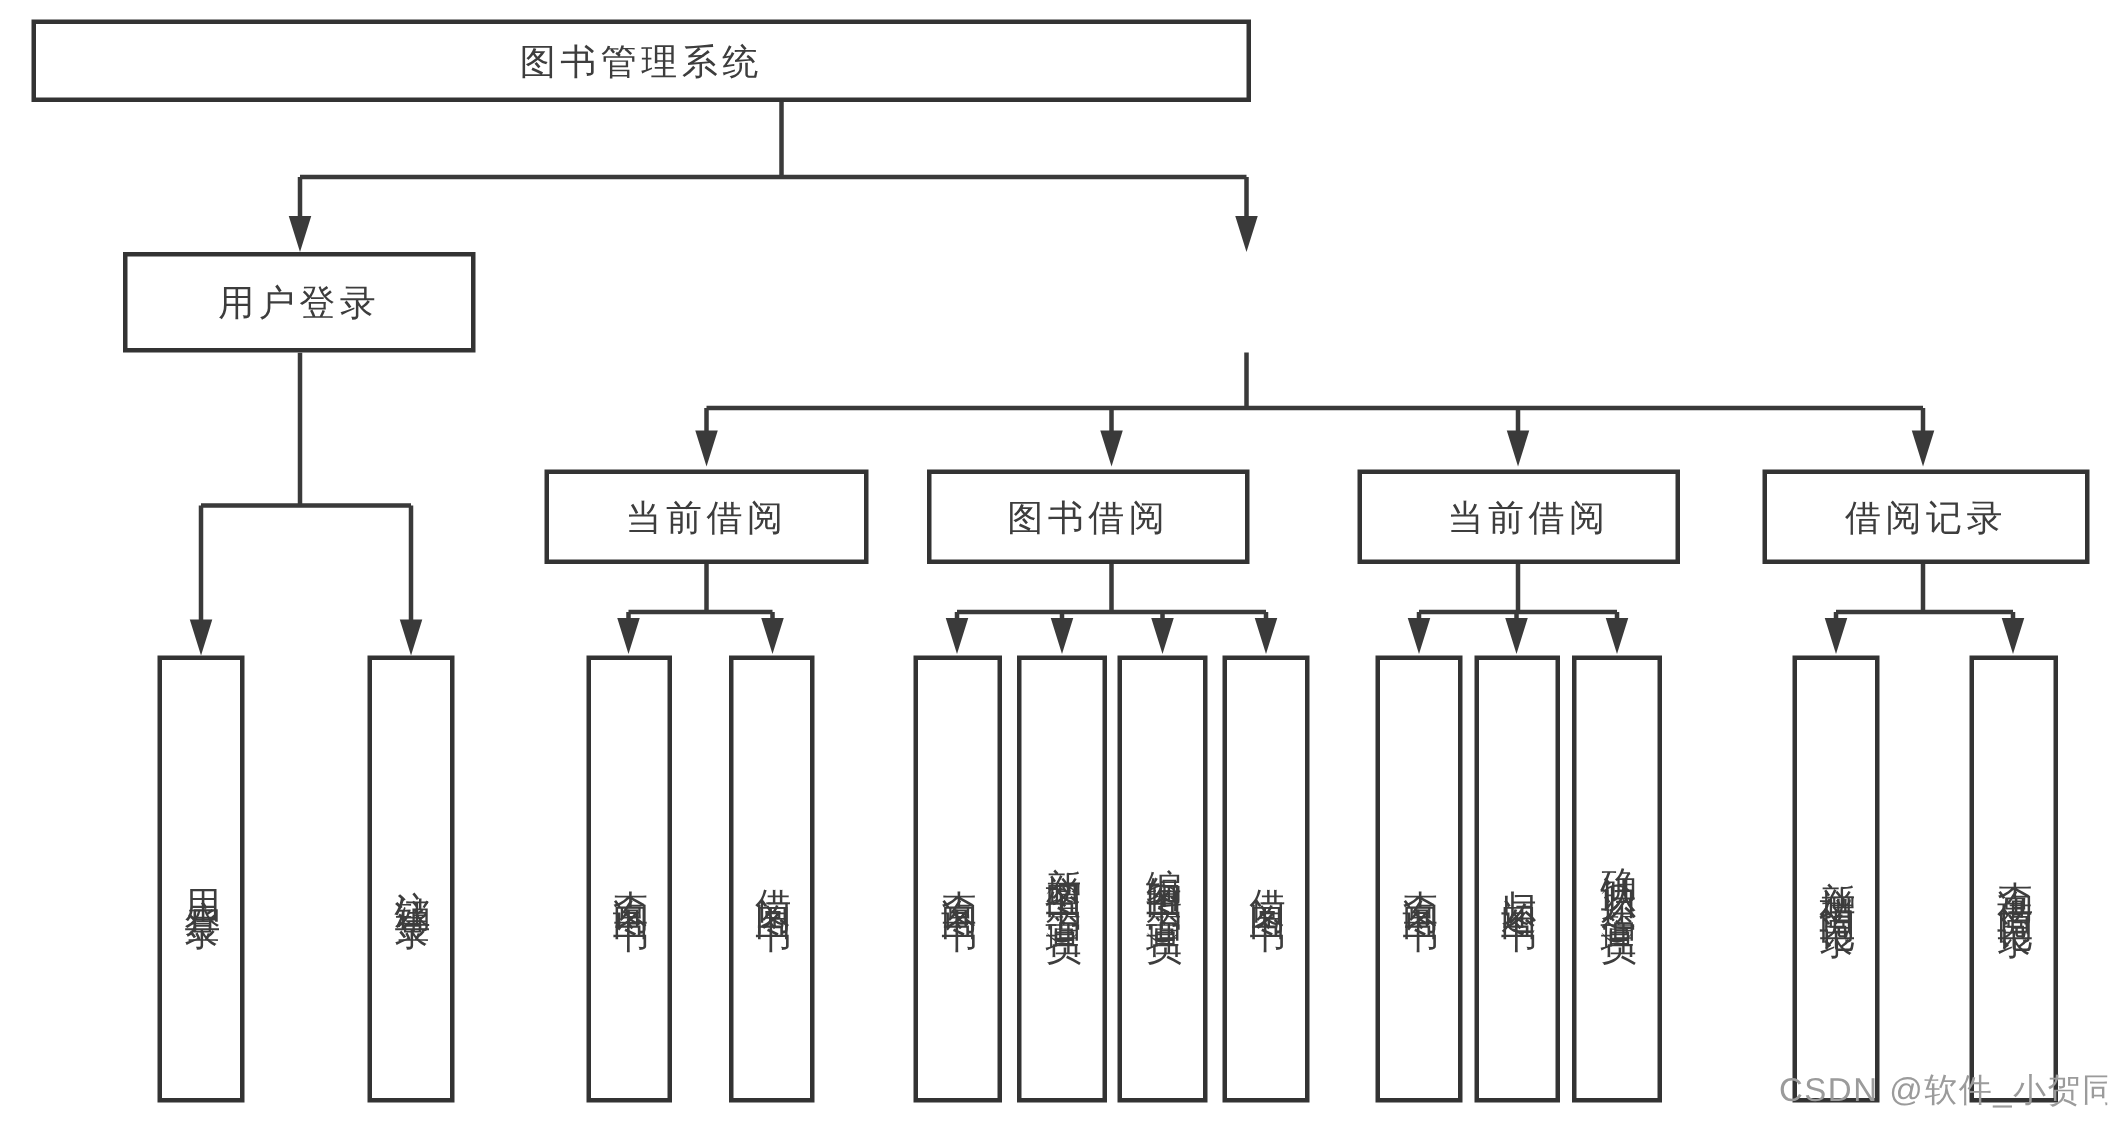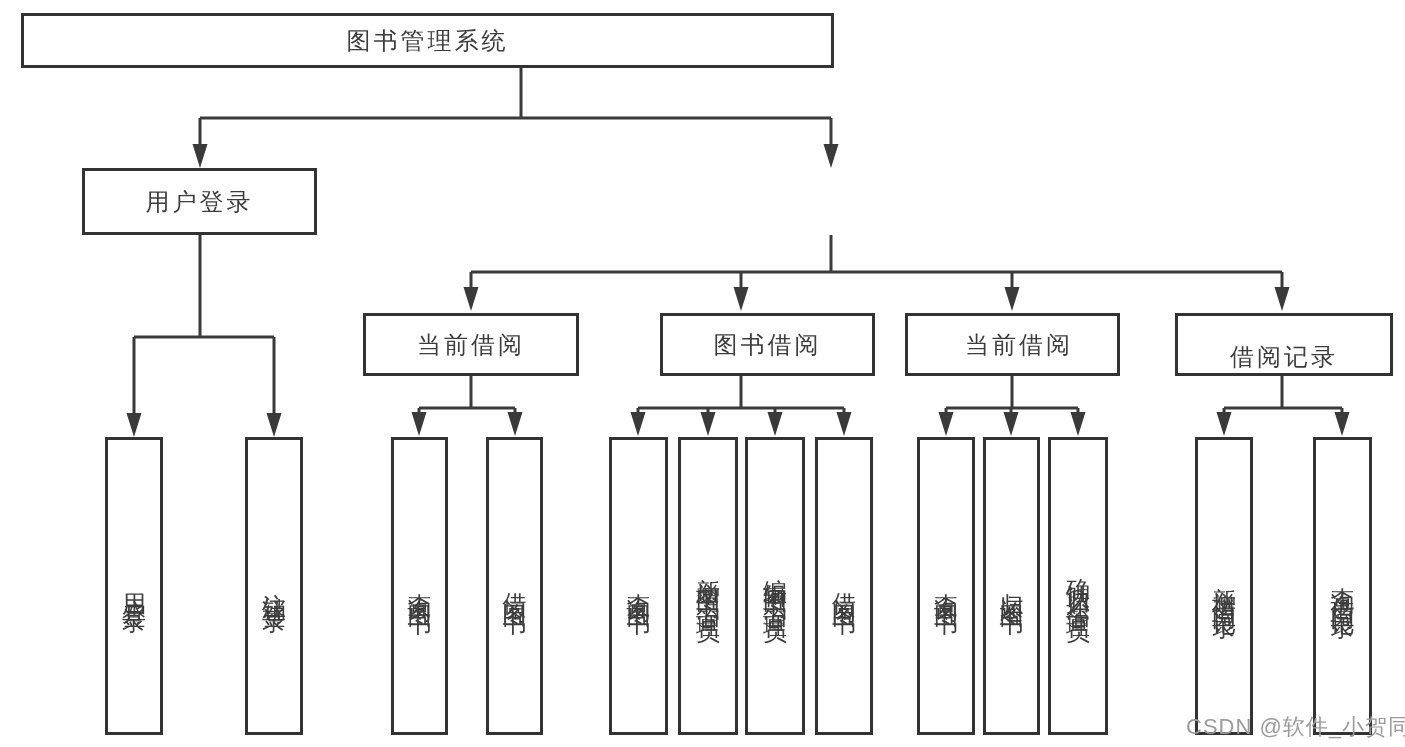--- a/index.html
+++ b/index.html
@@ -36,23 +36,23 @@
     text-orientation: upright;
     font-size: 24px;
     letter-spacing: 6px;
     line-height: 1;
   }
   
   .b-root    { left: 21px;   top: 13px;  width: 813px; height: 55px; }
   .b-login   { left: 82px;   top: 168px; width: 235px;  height: 67px; }
   .b-mgmt    { left: 714px;  top: 168px; width: 235px;  height: 67px; }
   .b-new     { left: 363px;  top: 313px; width: 216px;  height: 63px; }
-  .b-borrow  { left: 660px;  top: 313px; width: 215px;  height: 63px; }
+  .b-borrow  { left: 618px;  top: 313px; width: 215px;  height: 63px; }
   .b-current { left: 905px;  top: 313px; width: 215px;  height: 63px; padding-left: 13px; }
-  .b-record  { left: 1175px; top: 313px; width: 218px;  height: 63px; align-items: flex-end; }
+  .b-record  { left: 1175px; top: 313px; width: 218px;  height: 63px; }
   .leaf      { top: 437px; height: 298px; }
   .l-1  { left: 105px;  width: 58px; }
   .l-2  { left: 245px;  width: 58px; }
   .l-3  { left: 391px;  width: 57px; }
   .l-4  { left: 486px;  width: 57px; }
   .l-5  { left: 609px;  width: 59px; }
   .l-6  { left: 678px;  width: 60px; }
   .l-7  { left: 745px;  width: 60px; }
   .l-8  { left: 815px;  width: 58px; }
   .l-9  { left: 917px;  width: 58px; }

